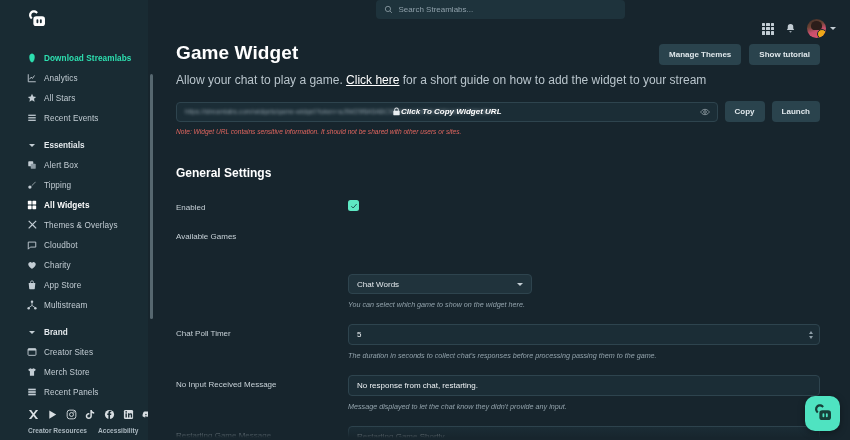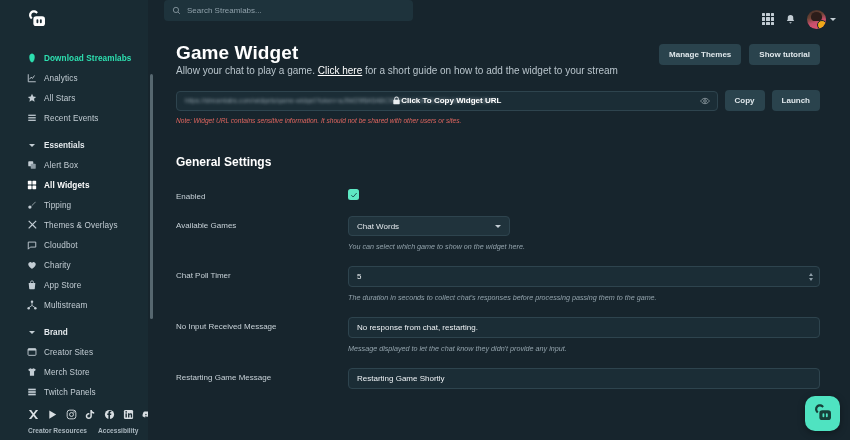--- a/index.html
+++ b/index.html
@@ -51,21 +51,21 @@
   .socials .s { width: 11px; height: 11px; opacity: .92; cursor: pointer; }
   .socials .s svg { width: 11px; height: 11px; display: block; fill: #e9eef1; }
   .foot-links { display: flex; gap: 11px; padding-left: 28px; }
   .foot-links span { font-size: 6.6px; color: #a9b6be; font-weight: bold; cursor: pointer; }
 
   
   .main { flex: 1; position: relative; background: #17252d; height: 440px; overflow: hidden; }
   .scrolltrack { position: absolute; left: 1px; top: 36px; width: 3px; bottom: 0; background: #12202700; }
   .scrollthumb { position: absolute; left: 1px; top: 38px; width: 3px; height: 245px; background: #56676f; border-radius: 2px; }
 
-  .topbar { height: 38px; display: flex; padding: 0 14px 0 16px; }
+  .topbar { height: 38px; display: flex; align-items: center; padding: 0 14px 0 16px; flex-direction: column; }
   .search {
     width: 249px; height: 21px; background: #1e333c; border-radius: 4px;
     display: flex; align-items: center; gap: 6px; padding: 0 8px; cursor: text;
   }
   .search svg { width: 9px; height: 9px; stroke: #9aa9b2; fill: none; stroke-width: 2; }
   .search .ph { font-size: 8px; color: #8fa0aa; }
   .topright { margin-left: auto; display: flex; align-items: center; gap: 11px; }
   .grid-ico { width: 12px; height: 12px; display: grid; grid-template-columns: repeat(3,1fr); grid-template-rows: repeat(3,1fr); gap: 1.4px; cursor: pointer; }
   .grid-ico span { background: #c3cdd4; border-radius: .5px; }
   .bell { cursor: pointer; }
@@ -80,21 +80,21 @@
     border-radius: 50% 50% 40% 40%; background: #2c1d1a;
   }
   .avatar-badge {
     position: absolute; right: -1px; bottom: -1px; width: 10px; height: 10px; border-radius: 50%;
     background: #f0a818; border: 1.5px solid #17252d;
   }
   .chev { width: 0; height: 0; border-left: 3px solid transparent; border-right: 3px solid transparent; border-top: 3.4px solid #c3cdd4; }
 
   .content { padding: 4px 30px 0 28px; }
   h1.page-title { font-size: 19px; font-weight: bold; color: #fff; letter-spacing: .1px; }
-  .subtitle { font-size: 10px; color: #b9c5cc; margin-top: 1px; }
+  .subtitle { font-size: 12px; color: #b9c5cc; margin-top: 9px; }
   .subtitle a { color: #ffffff; text-decoration: underline; cursor: pointer; }
 
   .header-actions { position: absolute; right: 30px; top: 44px; display: flex; gap: 8px; }
   .btn {
     background: #2a434d; border: none; border-radius: 4px; color: #dfe7eb;
     font-size: 8px; font-weight: bold; padding: 0 10px; height: 21px; cursor: pointer;
     font-family: "Liberation Sans", sans-serif;
   }
 
   .row { display: flex; align-items: flex-start; margin-top: 18px; }
@@ -106,40 +106,40 @@
   .url-box {
     position: relative; flex: 1; height: 20px; border: 1px solid #2e444e; border-radius: 4px;
     background: #1b2d36; display: flex; align-items: center; overflow: hidden;
   }
   .url-text {
     font-size: 6.6px; color: #8b9aa3; padding-left: 8px; white-space: nowrap;
     filter: blur(1.6px); flex: 1; overflow: hidden;
   }
   .url-overlay {
     position: absolute; left: 0; right: 0; top: 0; bottom: 0;
-    display: flex; align-items: center; justify-content: center; cursor: pointer;
+    display: flex; align-items: center; justify-content: center; cursor: pointer; font-style: italic;
   }
   .url-overlay .lock svg { width: 9px; height: 9px; fill: #e9eef1; display: block; }
   .url-overlay .copytext { font-size: 8px; font-weight: bold; color: #ffffff; }
   .eye { position: absolute; right: 7px; top: 50%; transform: translateY(-50%); cursor: pointer; }
   .eye svg { width: 10px; height: 10px; fill: none; stroke: #c6d0d6; stroke-width: 1.4; display: block; }
   .note { font-size: 6.6px; color: #e0665f; font-style: italic; margin-top: 6px; }
 
   h2.section { font-size: 12px; font-weight: bold; color: #fff; margin-top: 31px; }
 
   .checkbox {
     width: 11px; height: 11px; border-radius: 2.5px; background: #5ee8c3;
     display: flex; align-items: center; justify-content: center; cursor: pointer;
     margin-top: 2px;
   }
   .checkbox svg { width: 8px; height: 8px; stroke: #10343a; stroke-width: 2.4; fill: none; display: block; }
 
   .select {
-    width: 162px; height: 20px; background: #20333c; border: 1px solid #2e444e; border-radius: 4px;
-    display: flex; align-items: center; padding: 0 8px; cursor: pointer;
+    width: 184px; height: 20px; background: #20333c; border: 1px solid #2e444e; border-radius: 4px;
+    display: flex; align-items: center; padding: 0 8px; cursor: pointer; margin-top: 47px;
   }
   .select .val { font-size: 8px; color: #e4e9ed; flex: 1; }
   .select .dd { width: 0; height: 0; border-left: 3.2px solid transparent; border-right: 3.2px solid transparent; border-top: 3.6px solid #c3cdd4; }
 
   .input {
     width: 100%; height: 21px; background: #1b2d36; border: 1px solid #2e444e; border-radius: 4px;
     display: flex; align-items: center; padding: 0 8px; position: relative; cursor: text;
   }
   .input .val { font-size: 8px; color: #eef2f5; }
   .stepper {
@@ -228,45 +228,45 @@
       <div class="nav-item">
         <span class="ico">
           <svg viewBox="0 0 24 24">
               <rect x="3" y="3" width="12" height="12" rx="2" fill="#c3cdd4"></rect>
               <rect x="9" y="9" width="12" height="12" rx="2" fill="#8c9aa3"></rect>
             </svg>
         </span>
         <span>Alert Box</span>
       </div>
 
+      <div class="nav-item">
+        <span class="ico">
+          <svg viewBox="0 0 24 24">
+              <circle cx="7" cy="17" r="4" fill="#c3cdd4"></circle>
+              <path d="M11 13L20 4l1 1-9 9z" fill="#c3cdd4"></path>
+            </svg>
+        </span>
+        <span>Tipping</span>
+      </div>
+
       <div class="nav-item current">
         <span class="ico">
           <svg viewBox="0 0 24 24">
               <rect x="2" y="2" width="9" height="9" rx="1.6" fill="#fff"></rect>
               <rect x="13" y="2" width="9" height="9" rx="1.6" fill="#fff"></rect>
               <rect x="2" y="13" width="9" height="9" rx="1.6" fill="#fff"></rect>
               <rect x="13" y="13" width="9" height="9" rx="1.6" fill="#fff"></rect>
             </svg>
         </span>
         <span>All Widgets</span>
       </div>
 
       <div class="nav-item">
         <span class="ico">
           <svg viewBox="0 0 24 24">
-              <circle cx="7" cy="17" r="4" fill="#c3cdd4"></circle>
-              <path d="M11 13L20 4l1 1-9 9z" fill="#c3cdd4"></path>
-            </svg>
-        </span>
-        <span>Tipping</span>
-      </div>
-
-      <div class="nav-item">
-        <span class="ico">
-          <svg viewBox="0 0 24 24">
               <path d="M3 3l8 8-8 8 2 2 8-8 8 8 2-2-8-8 8-8-2-2-8 8-8-8z" fill="#c3cdd4"></path>
             </svg>
         </span>
         <span>Themes &amp; Overlays</span>
       </div>
 
       <div class="nav-item">
         <span class="ico">
           <svg viewBox="0 0 24 24">
               <path d="M3 5h18v12H8l-5 5z" fill="none" stroke="#c3cdd4" stroke-width="2.2"></path>
@@ -333,21 +333,21 @@
       </div>
 
       <div class="nav-item">
         <span class="ico">
           <svg viewBox="0 0 24 24">
               <rect x="3" y="4" width="18" height="4" fill="#c3cdd4"></rect>
               <rect x="3" y="10" width="18" height="4" fill="#c3cdd4"></rect>
               <rect x="3" y="16" width="18" height="4" fill="#c3cdd4"></rect>
             </svg>
         </span>
-        <span>Twitch Panels</span>
+        <span>Recent Panels</span>
       </div>
 
       <div class="nav-item">
         <span class="ico">
           <svg viewBox="0 0 24 24">
               <rect x="2.5" y="5" width="19" height="14" rx="2" fill="#c3cdd4"></rect>
             </svg>
         </span>
         <span>YouTube Thumbnails</span>
       </div>

